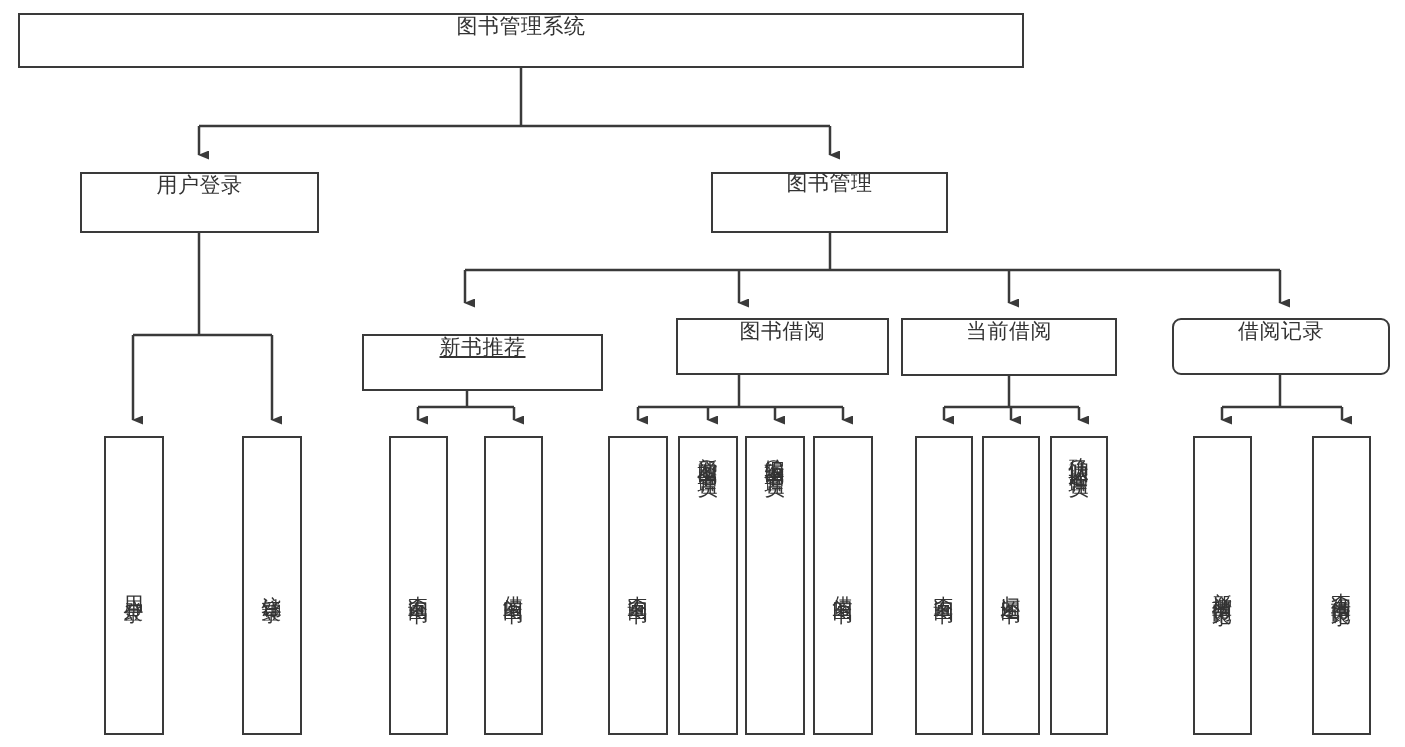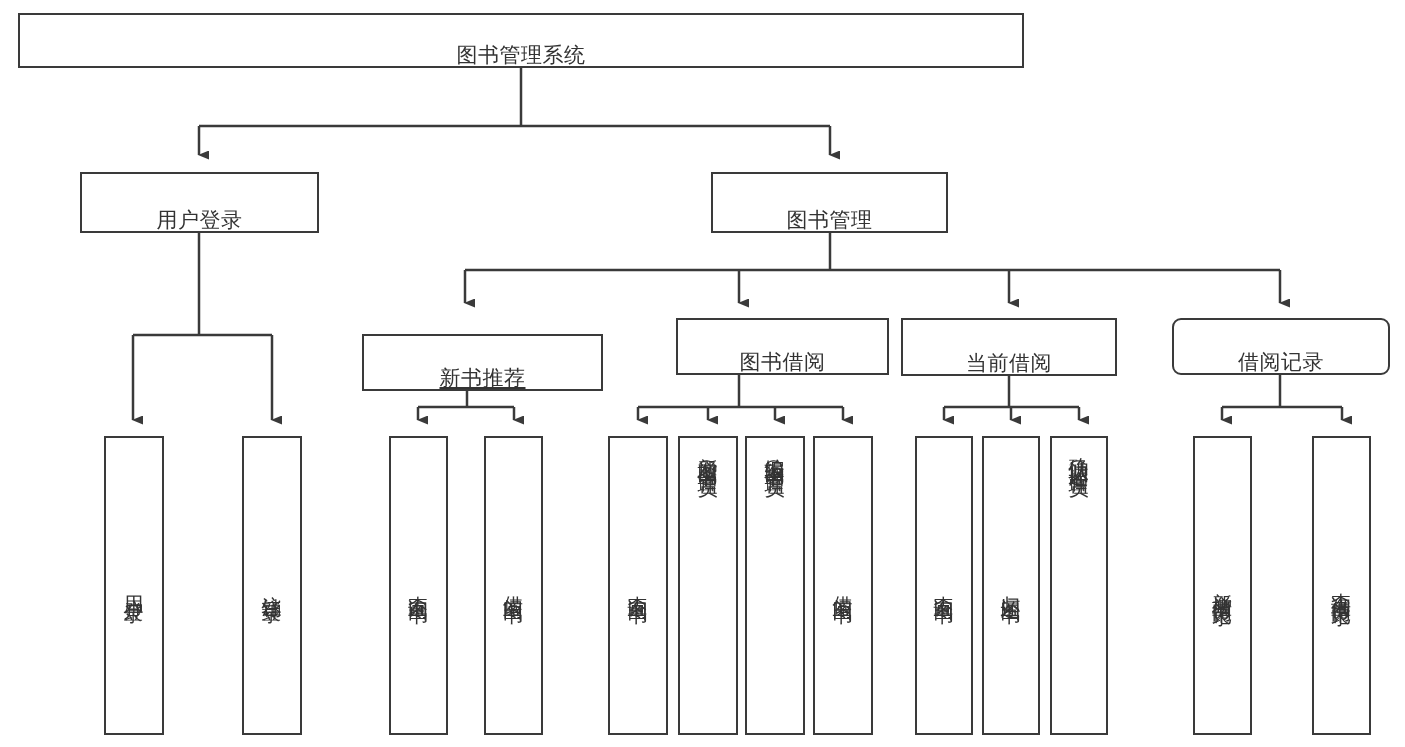--- a/index.html
+++ b/index.html
@@ -24,21 +24,21 @@
     top: 0;
     width: 1405px;
     height: 747px;
   }
   .node {
     position: absolute;
     box-sizing: border-box;
     border: 2.5px solid #3a3a3a;
     background: #ffffff;
     display: flex;
-    align-items: flex-end;
+    align-items: flex-start;
     justify-content: center;
     color: #333333;
   }
   .node-label {
     font-size: 21px;
     line-height: 1.05;
     color: #333333;
     letter-spacing: 0.5px;
     white-space: nowrap;
   }
@@ -129,21 +129,21 @@
     </g>
   </svg>
 
   <div class="node" style="left:18px; top:13px; width:1006px; height:55px;">
     <span class="node-label">图书管理系统</span>
   </div>
 
   <div class="node" style="left:80px; top:172px; width:239px; height:61px;">
     <span class="node-label">用户登录</span>
   </div>
-  <div class="node" style="left:711px; top:172px; width:237px; height:61px;">
+  <div class="node" style="left:711px; top:172px; width:237px; height:61px;font-family:Liberation Mono, monospace;">
     <span class="node-label">图书管理</span>
   </div>
 
   <div class="node" style="left:362px; top:334px; width:241px; height:57px;text-decoration:underline;">
     <span class="node-label">新书推荐</span>
   </div>
   <div class="node" style="left:633px; top:318px; width:213px; height:57px;margin-left:43px;">
     <span class="node-label">图书借阅</span>
   </div>
   <div class="node" style="left:901px; top:318px; width:216px; height:58px;">

